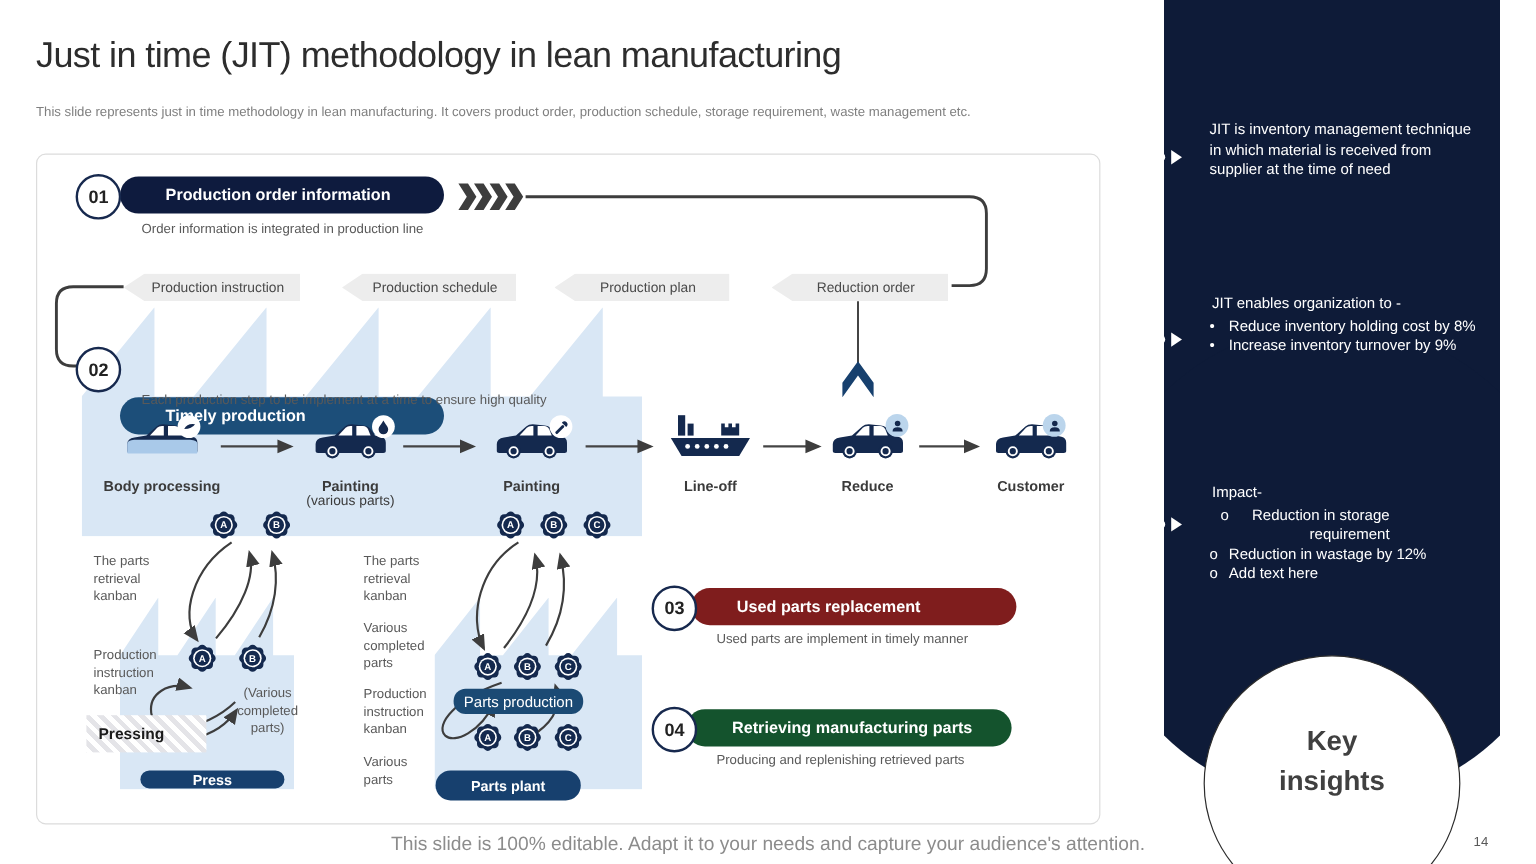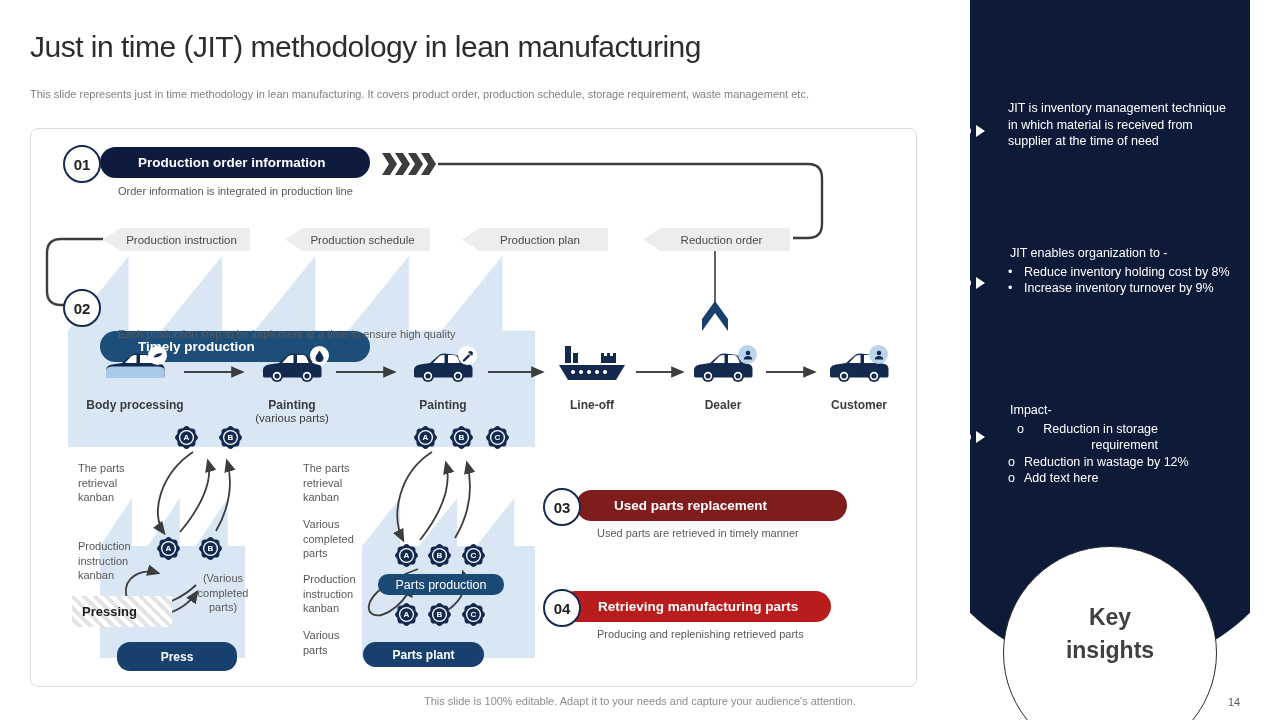--- a/index.html
+++ b/index.html
@@ -52,21 +52,21 @@
   .bdot::before{content:"\2022";}
   .bcircle::before{content:"o";}
   .keycircle{position:absolute;left:33px;top:546px;width:214px;height:214px;border-radius:50%;
              background:#fff;border:1px solid #2b2b2b;box-sizing:border-box;
              display:flex;align-items:center;justify-content:center;padding-bottom:38px;}
   .keytext{font-size:23px;font-weight:bold;color:#404040;text-align:center;line-height:33px;}
   .side-marker-dot{width:8px;height:8px;border-radius:50%;background:#fff;z-index:2;}
   .side-marker-tri{width:0;height:0;border-top:6px solid transparent;border-bottom:6px solid transparent;
                    border-left:9px solid #fff;z-index:2;}
   
-  .footer{left:0;top:695px;width:1280px;text-align:center;font-size:11px;color:#8c8c8c;}
+  .footer{left:0;top:695px;width:1280px;text-align:center;font-size:16px;color:#8c8c8c;}
   .pagenum{left:1228px;top:696px;width:40px;font-size:11px;color:#595959;}
 </style>
 </head>
 <body>
 
 <div class="abs title">Just in time (JIT) methodology in lean manufacturing</div>
 <div class="abs subtitle">This slide represents just in time methodology in lean manufacturing. It covers product order, production schedule, storage requirement, waste management etc.</div>
 
 <div class="abs panel"></div>
 
@@ -243,21 +243,21 @@
     <circle cx="6" cy="4" r="2.3" fill="#14294E"></circle>
     <path d="M1.8 10.5 Q1.8 7 6 7 Q10.2 7 10.2 10.5 Z" fill="#14294E"></path>
   </svg>
 </div>
 
 <div class="abs steplabel" style="left:70px;top:398px;">Body processing</div>
 <div class="abs steplabel" style="left:227px;top:398px;">Painting</div>
 <div class="abs stepsub" style="left:227px;top:412px;">(various parts)</div>
 <div class="abs steplabel" style="left:378px;top:398px;">Painting</div>
 <div class="abs steplabel" style="left:527px;top:398px;">Line-off</div>
-<div class="abs steplabel" style="left:658px;top:398px;">Dealer</div>
+<div class="abs steplabel" style="left:658px;top:398px;">Reduce</div>
 <div class="abs steplabel" style="left:794px;top:398px;">Customer</div>
 
 <div class="abs gear" style="left:173px;top:424px;">
   <svg viewBox="0 0 30 30" width="27" height="27">
       <rect x="5" y="5" width="20" height="20" rx="4" fill="#14294E"></rect>
       <rect x="5" y="5" width="20" height="20" rx="4" fill="#14294E" transform="rotate(45 15 15)"></rect>
       <circle cx="15" cy="15" r="8.4" fill="#fff"></circle>
       <circle cx="15" cy="15" r="6.9" fill="#14294E"></circle>
       <text x="15" y="18.2" text-anchor="middle" font-size="9" font-weight="bold" fill="#fff">A</text>
     </svg>
@@ -374,44 +374,44 @@
       <text x="15" y="18.2" text-anchor="middle" font-size="9" font-weight="bold" fill="#fff">C</text>
     </svg>
 </div>
 
 <div class="abs ktext" style="left:78px;top:461px;width:72px;">The parts retrieval kanban</div>
 <div class="abs ktext" style="left:78px;top:539px;width:80px;">Production instruction kanban</div>
 <div class="abs ktext" style="left:183px;top:571px;width:80px;text-align:center;">(Various completed parts)</div>
 <div class="abs hatch" style="left:72px;top:596px;width:100px;height:31px;">
     <span>Pressing</span>
   </div>
-<div class="abs btnpill" style="left:117px;top:642px;width:120px;height:29px;">
+<div class="abs btnpill" style="left:117px;top:642px;width:120px;height:15px;">
     <span>Press</span>
   </div>
 
 <div class="abs ktext" style="left:303px;top:461px;width:72px;">The parts retrieval kanban</div>
 <div class="abs ktext" style="left:303px;top:517px;width:72px;">Various completed parts</div>
 <div class="abs ktext" style="left:303px;top:572px;width:80px;">Production instruction kanban</div>
 <div class="abs ktext" style="left:303px;top:628px;width:60px;">Various parts</div>
-<div class="abs labelpill" style="left:378px;top:574px;width:126px;height:21px;">
+<div class="abs labelpill" style="left:378px;top:574px;width:108px;height:21px;">
     <span>Parts production</span>
   </div>
 <div class="abs btnpill" style="left:363px;top:642px;width:121px;height:25px;">
     <span>Parts plant</span>
   </div>
 
 <div class="abs pill" style="left:576px;top:490px;width:271px;background:#7f1d1d;">
     <span>Used parts replacement</span>
   </div>
 <div class="abs numcircle" style="left:543px;top:488px;">
     <span>03</span>
   </div>
-<div class="abs desc" style="left:597px;top:527px;">Used parts are retrieved in timely manner</div>
-
-<div class="abs pill" style="left:560px;top:591px;width:271px;background:#b91c1c;">
+<div class="abs desc" style="left:597px;top:527px;">Used parts are implement in timely manner</div>
+
+<div class="abs pill" style="left:572px;top:591px;width:271px;background:#14532d;">
     <span>Retrieving manufacturing parts</span>
   </div>
 <div class="abs numcircle" style="left:543px;top:589px;">
     <span>04</span>
   </div>
 <div class="abs desc" style="left:597px;top:628px;">Producing and replenishing retrieved parts</div>
 
 <div class="abs sidebar-wrap">
   <div class="sidebar-rect"></div>
   <div class="sidebar-round"></div>

